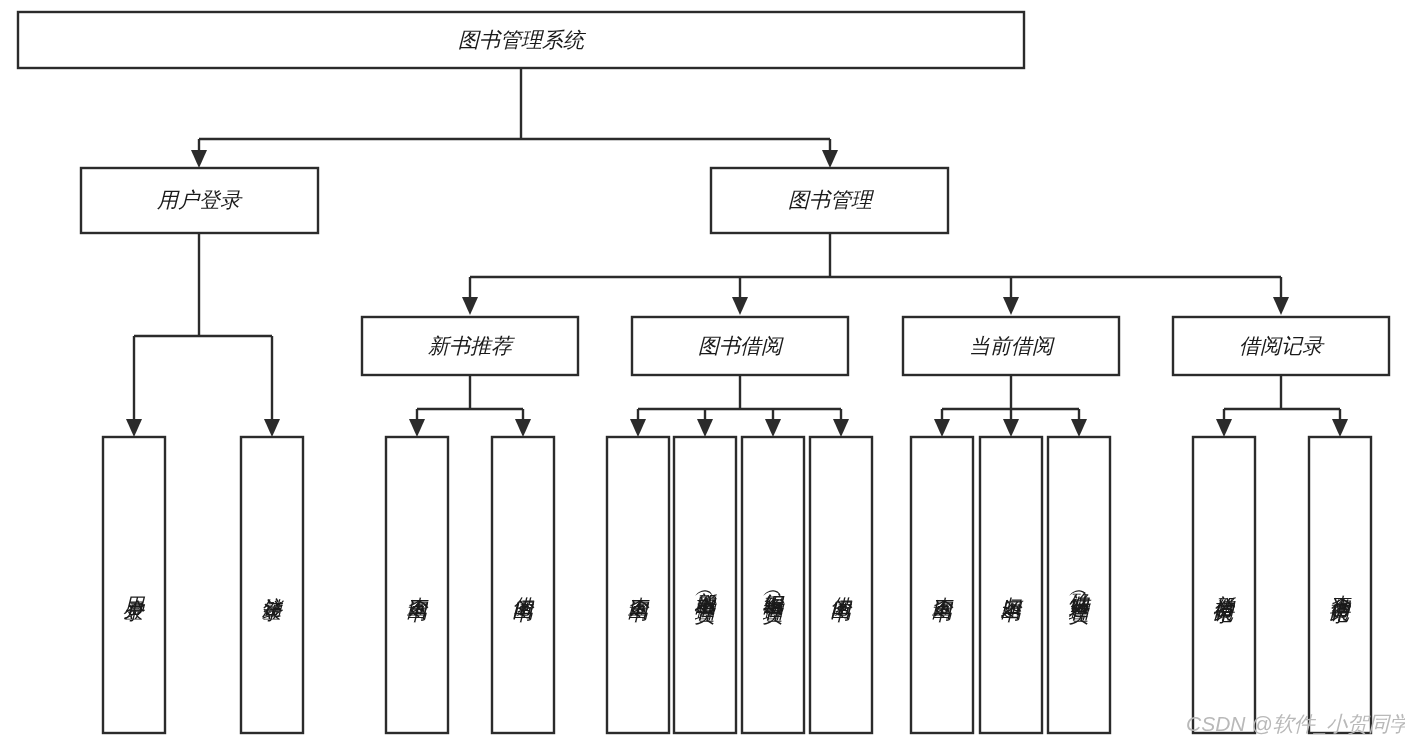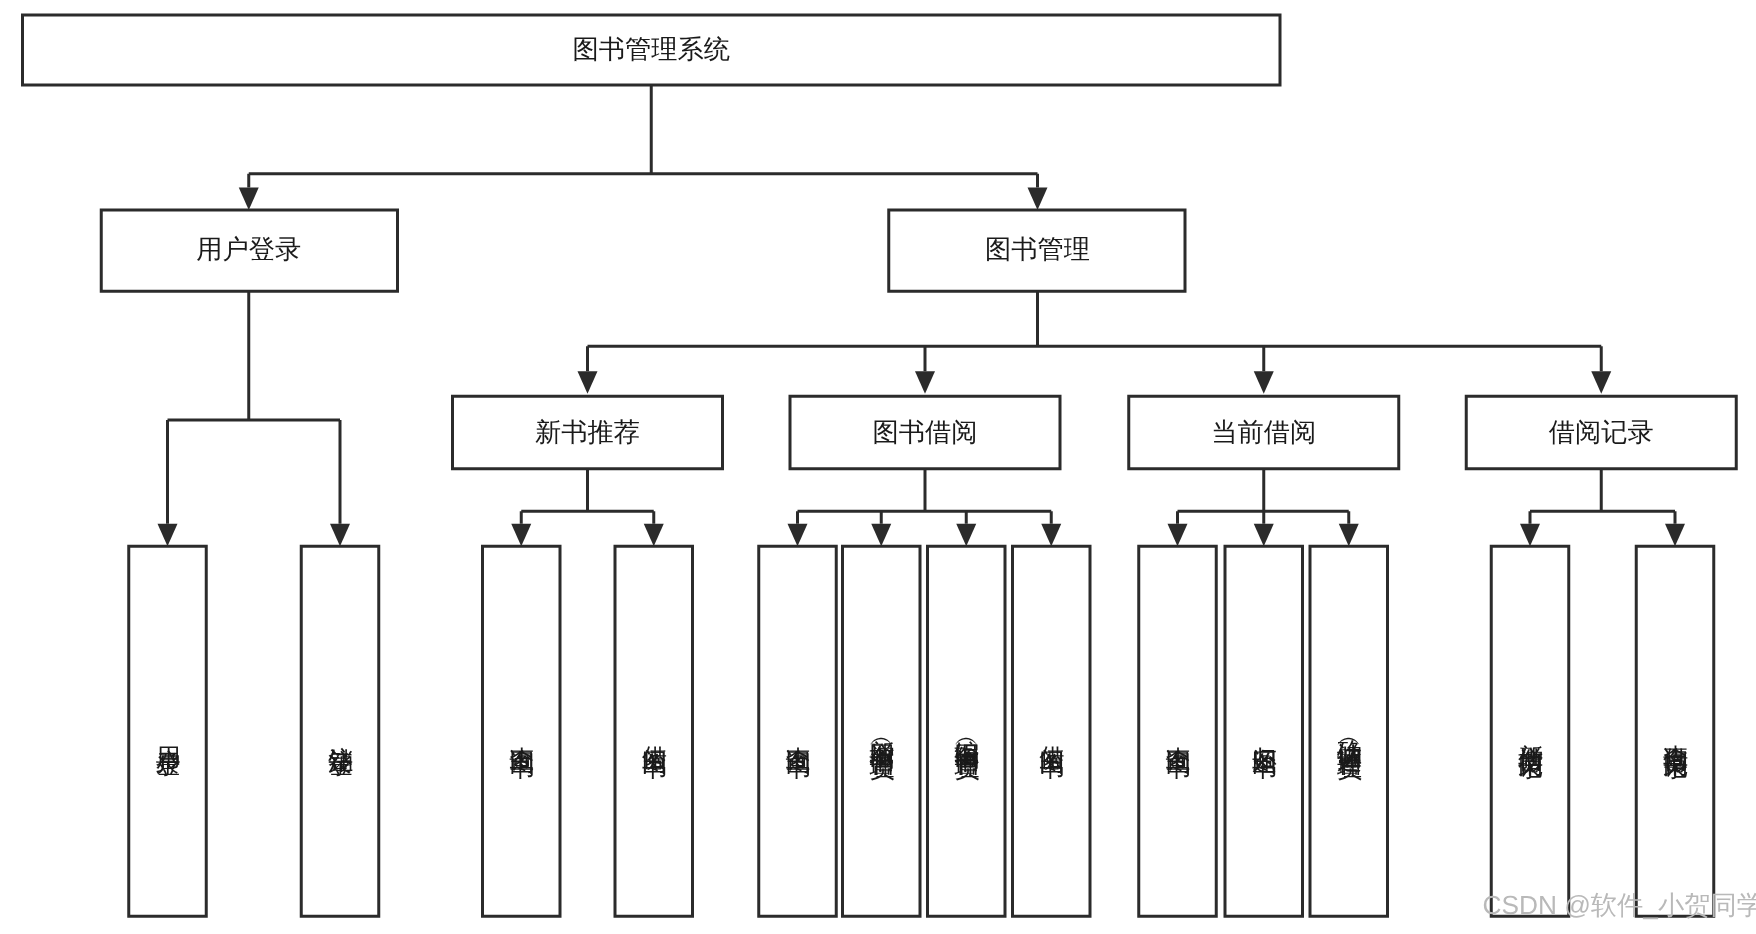--- a/index.html
+++ b/index.html
@@ -12,20 +12,21 @@
     height: 747px;
     font-family: "Liberation Sans", "DejaVu Sans", sans-serif;
     overflow: hidden;
     position: relative;
   }
   #diagram-root {
     position: relative;
     width: 1405px;
     height: 747px;
     background: #ffffff;
+    font-style: italic;
   }
   svg.diagram-canvas {
     position: absolute;
     left: 0;
     top: 0;
     width: 1405px;
     height: 747px;
   }
   .node-box {
     fill: #ffffff;

